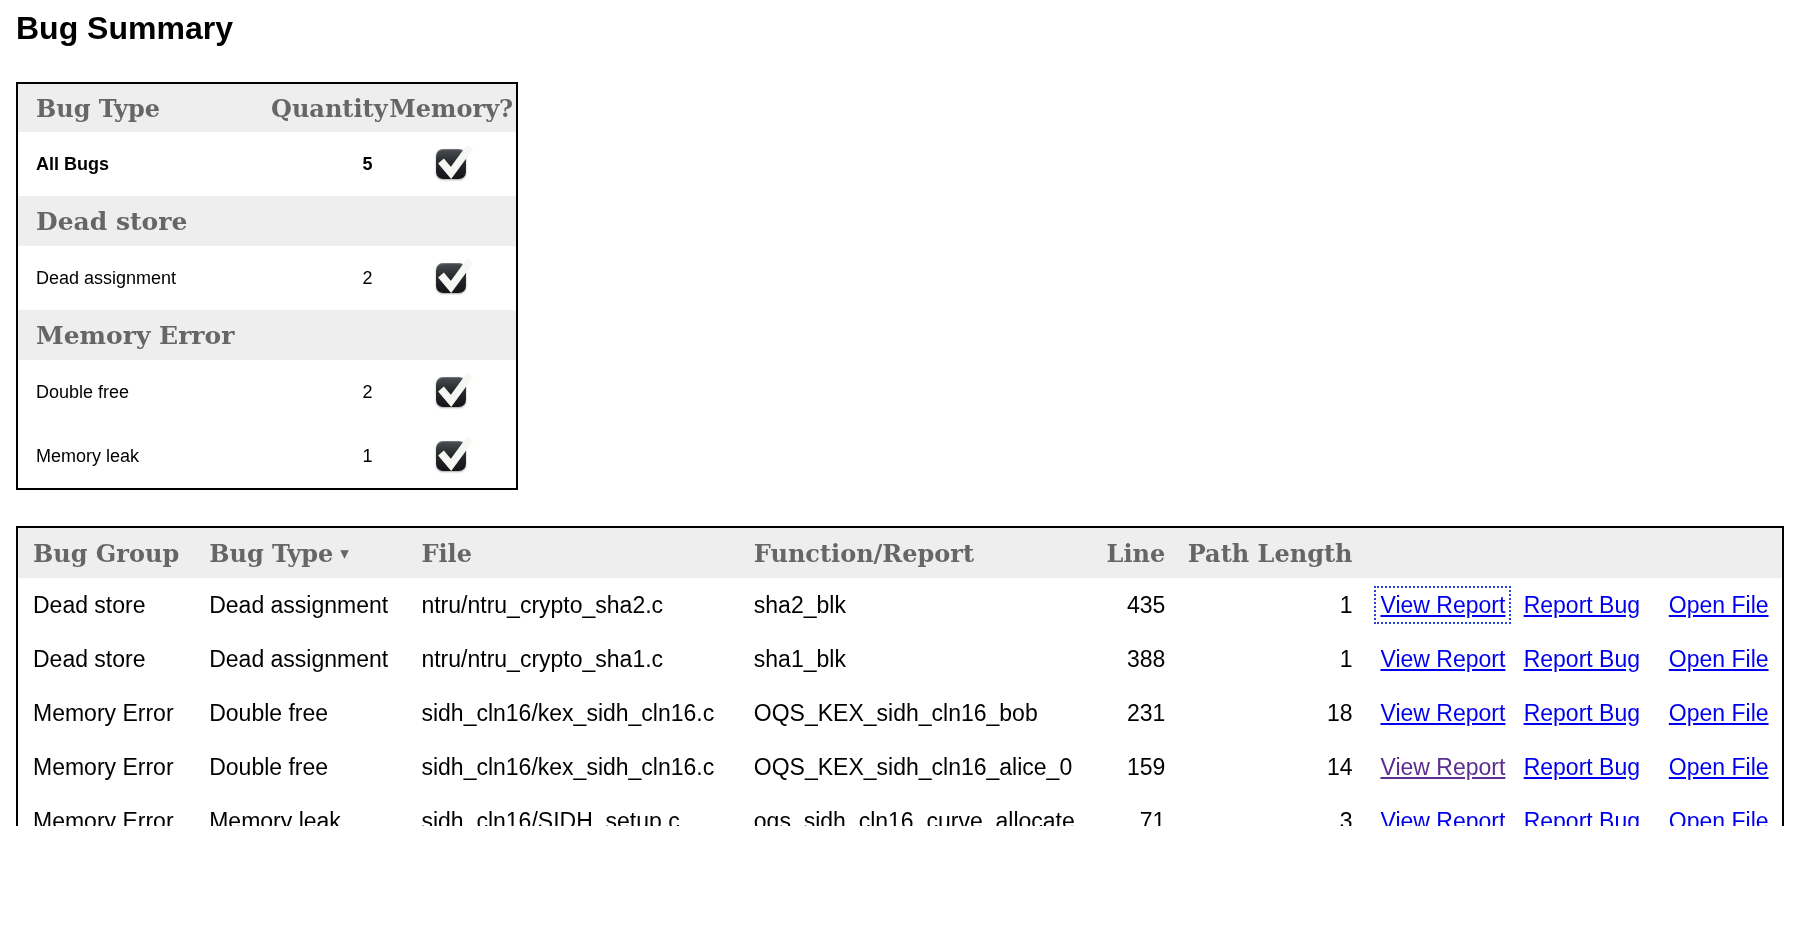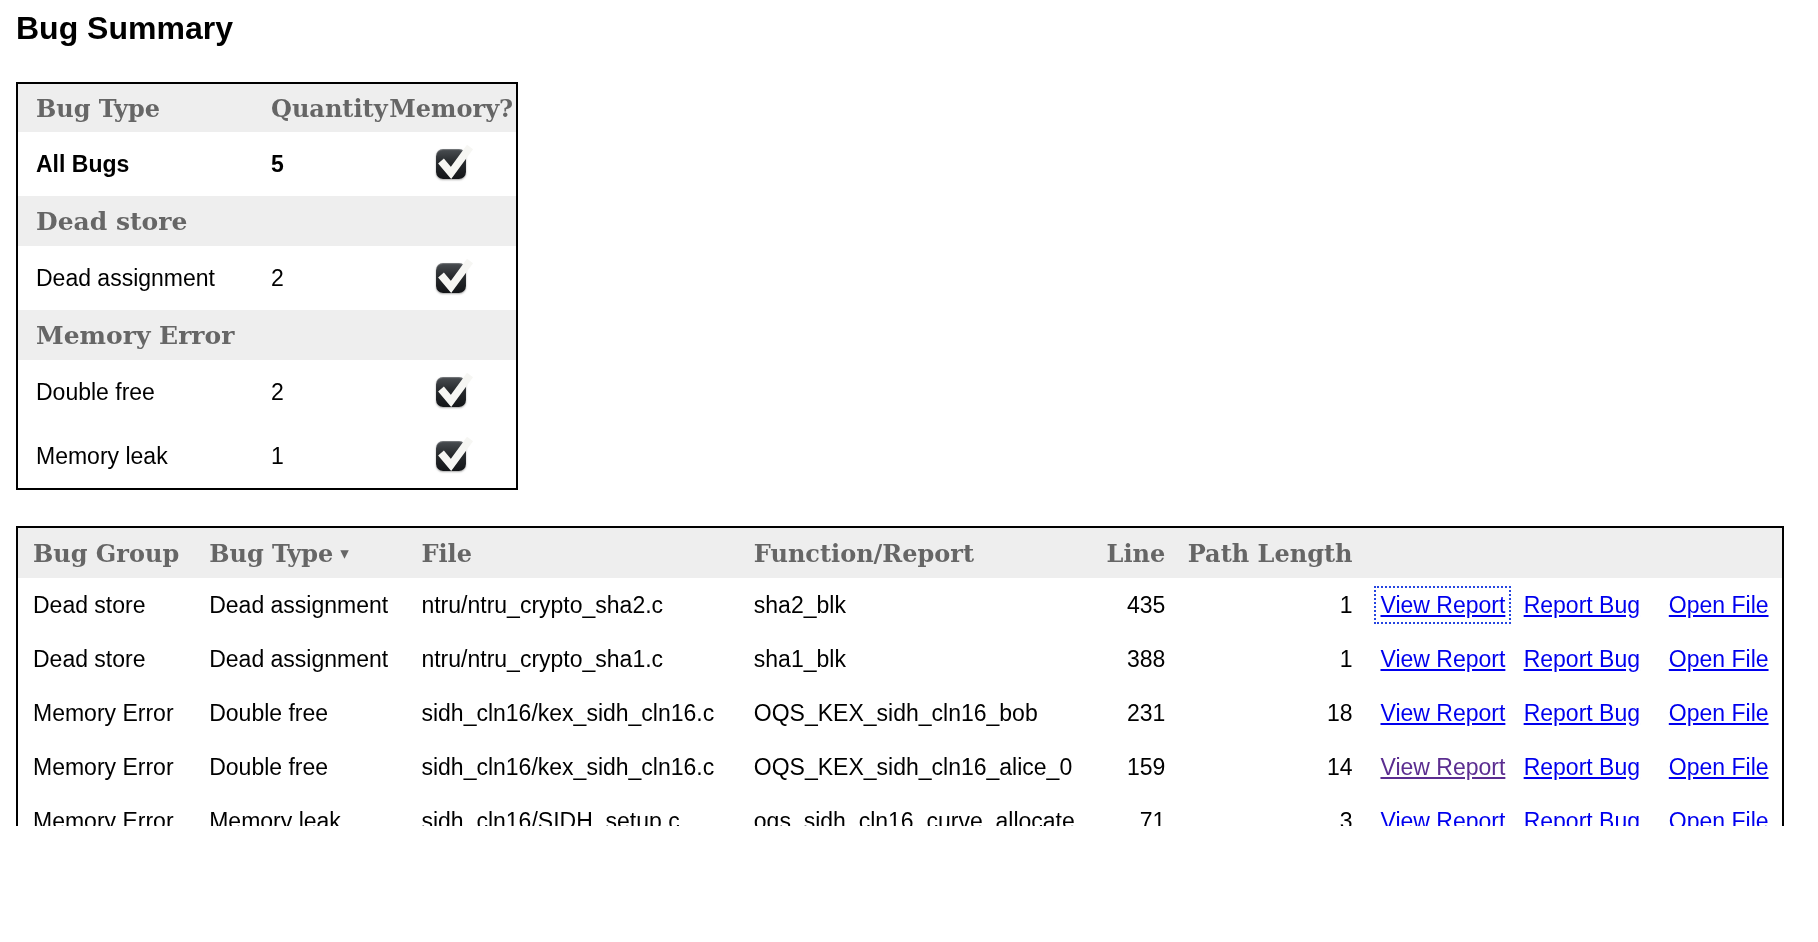--- a/index.html
+++ b/index.html
@@ -9,23 +9,23 @@
   #heading-reports{margin-top:46px;}
 
   table{border-collapse:collapse;border:2px solid #000;background:#fff;padding-left:32px;}
   th,td{vertical-align:middle;white-space:nowrap;}
 
   
   .summary{margin-top:35px;width:502px;table-layout:fixed;}
   .summary thead th{background:#eeeeee;color:#666666;font-family:"DejaVu Serif","Liberation Serif",serif;
     font-size:24px;font-weight:bold;height:46px;}
   .summary .c1{text-align:left;padding-left:18px;}
-  .summary .c2{text-align:left;padding-right:14px;}
+  .summary .c2{text-align:right;padding-right:14px;}
   .summary .c3{text-align:center;}
-  .summary td{font-size:23px;}
+  .summary td{font-size:18px;}
   .summary .total-row td{font-weight:bold;height:62px;}
   .summary .item-row td{height:62px;}
   .summary .group-row td{background:#eeeeee;color:#666666;height:48px;padding-left:18px;
     font-family:"DejaVu Serif","Liberation Serif",serif;font-size:25px;font-weight:bold;text-align:left;}
 
   
   .checkbox{display:inline-block;position:relative;width:30px;height:30px;border-radius:7px;
     background:linear-gradient(180deg,#4a4e52 0%,#26292c 45%,#131518 100%);
     box-shadow:inset 0 1px 1px rgba(255,255,255,0.25),0 1px 2px rgba(0,0,0,0.35);
     vertical-align:middle;cursor:pointer;}

